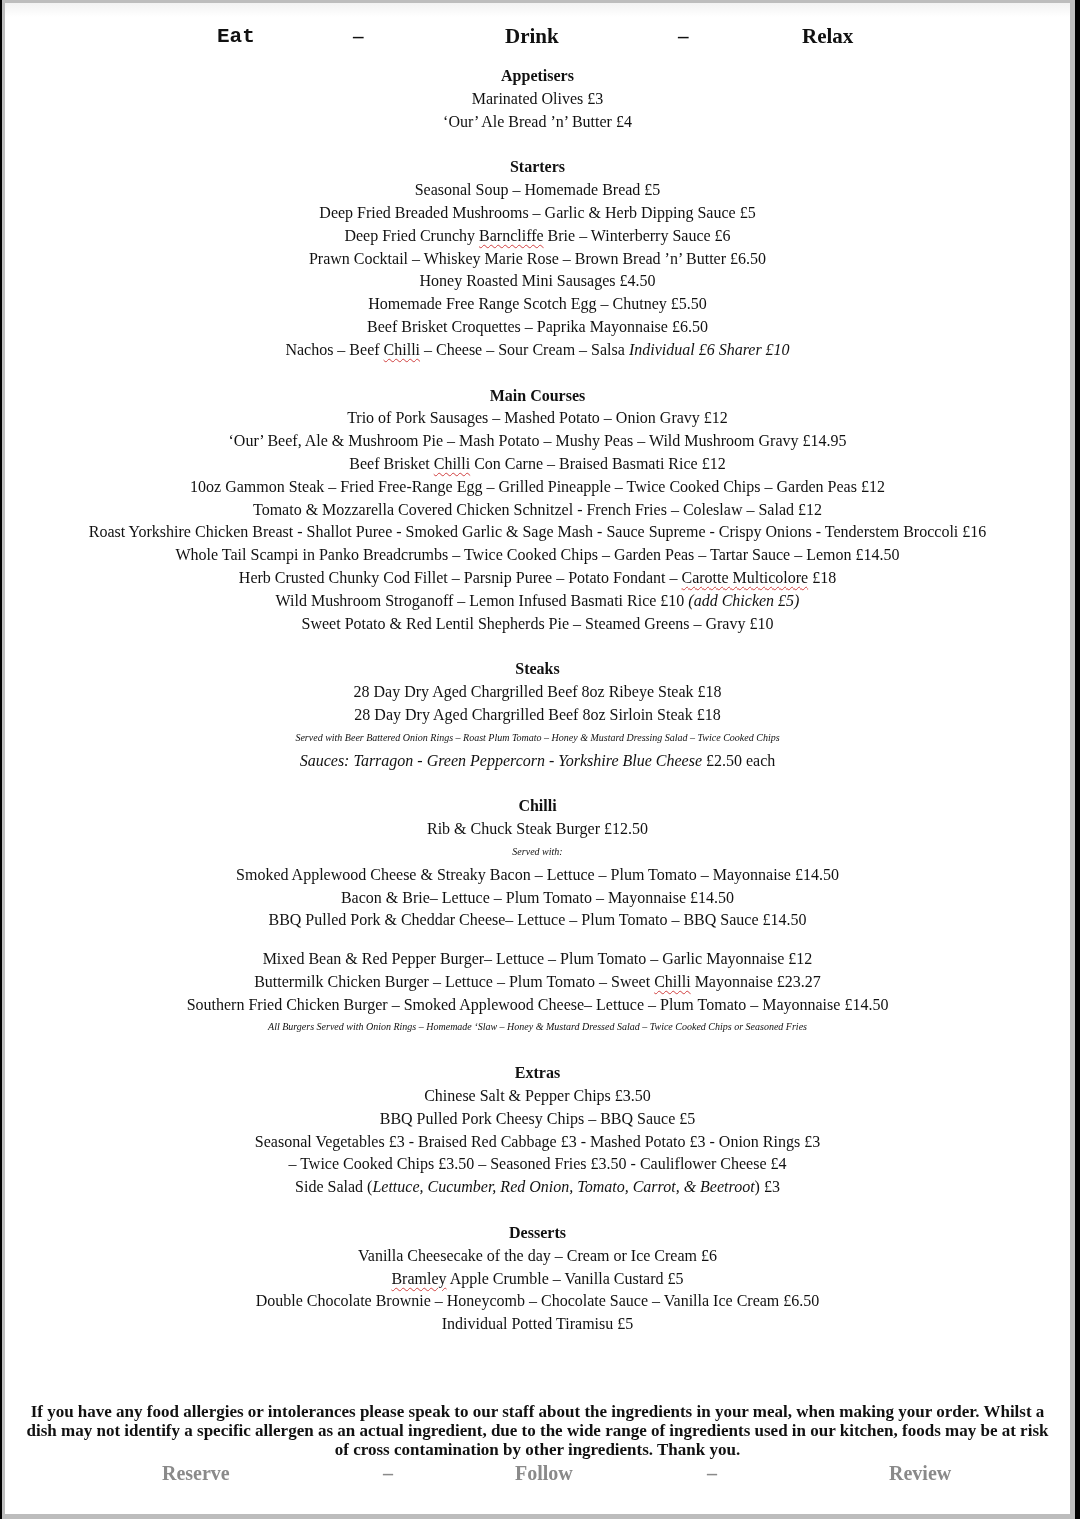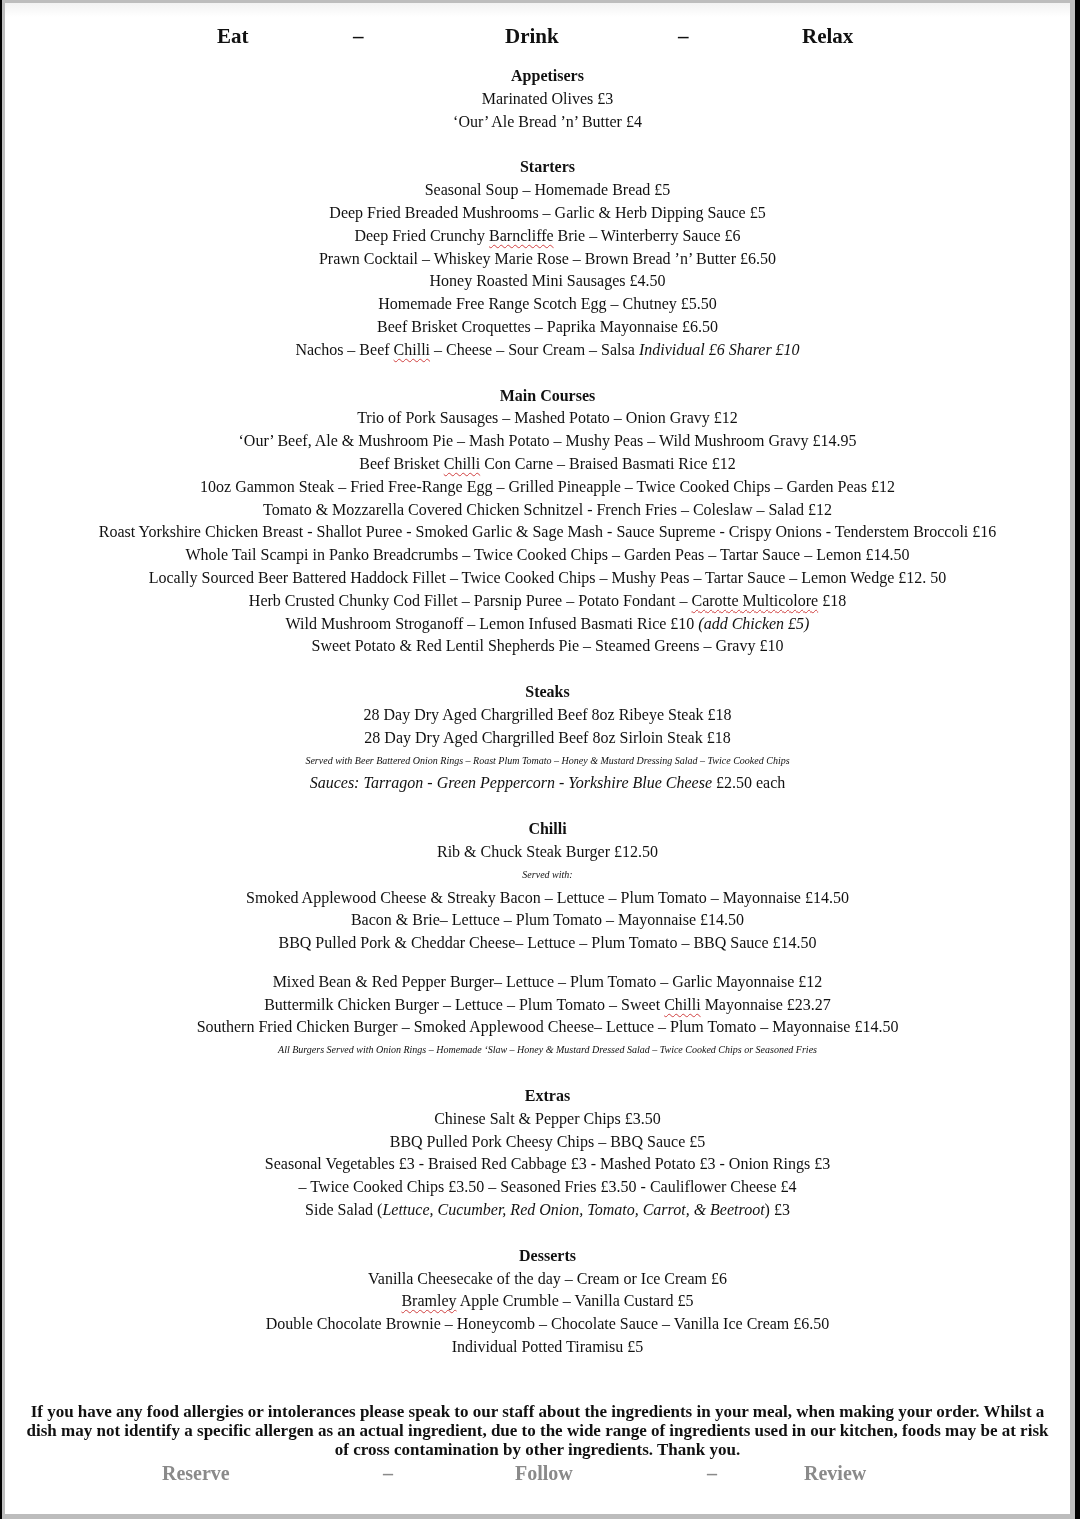--- a/index.html
+++ b/index.html
@@ -17,39 +17,38 @@
       position: absolute; left: 5px; top: 3px; width: 1065px; height: 1511px;
       background: #ffffff;
       background-image: linear-gradient(#f2f2f2, #ffffff 14px);
     }
     .tri {
       position: absolute; left: 0; width: 1065px;
       display: flex; justify-content: space-between; align-items: center;
       font-family: "Liberation Serif", serif;
     }
     .tri.top { top: 33px; font-size: 21px; font-weight: bold; color: #111; }
-    .tri.top .c1 { position:absolute; left: 212px; }
+    .tri.top .c1 { position:absolute; left: 212px; font-family: Liberation Mono, monospace; }
     .tri.top .d1 { position:absolute; left: 348px; }
     .tri.top .c2 { position:absolute; left: 500px; }
     .tri.top .d2 { position:absolute; left: 673px; }
     .tri.top .c3 { position:absolute; left: 797px; }
     .tri.bottom { top: 1470px; font-size: 20px; font-weight: bold; color: #8a8a8a; }
     .tri.bottom .c1 { position:absolute; left: 157px; }
     .tri.bottom .d1 { position:absolute; left: 378px; }
     .tri.bottom .c2 { position:absolute; left: 510px; }
     .tri.bottom .d2 { position:absolute; left: 702px; }
-    .tri.bottom .c3 { position:absolute; left: 799px; }
+    .tri.bottom .c3 { position:absolute; left: 884px; }
 
     .menu {
       position: absolute; left: 0; top: 62px; width: 1065px;
       text-align: center;
       font-family: "Liberation Serif", serif;
       font-size: 16px;
       line-height: 22.8px;
-      padding-left: 10px;
     }
     .section { margin: 0; }
     .section + .section { margin-top: 23px; }
     .sec-title { font-weight: bold; font-size: 16px; line-height: 22.8px; }
     .item { white-space: nowrap; }
     .item.italic { font-style: italic; font-size: 10px; }
     .gap { height: 16px; }
     .wavy { text-decoration: underline wavy #d04040; text-decoration-thickness: 1px; text-underline-offset: 3px; }
 
     .allergy {
@@ -95,21 +94,20 @@
 
     <div class="section">
       <div class="sec-title">Main Courses</div>
       <div class="item">Trio of Pork Sausages – Mashed Potato – Onion Gravy £12</div>
       <div class="item">‘Our’ Beef, Ale &amp; Mushroom Pie – Mash Potato – Mushy Peas – Wild Mushroom Gravy £14.95</div>
       <div class="item"><span>Beef Brisket </span><span class="wavy">Chilli</span><span> Con Carne – Braised Basmati Rice £12</span></div>
       <div class="item">10oz Gammon Steak – Fried Free-Range Egg – Grilled Pineapple – Twice Cooked Chips – Garden Peas £12</div>
       <div class="item">Tomato &amp; Mozzarella Covered Chicken Schnitzel - French Fries – Coleslaw – Salad £12</div>
       <div class="item">Roast Yorkshire Chicken Breast - Shallot Puree - Smoked Garlic &amp; Sage Mash - Sauce Supreme - Crispy Onions - Tenderstem Broccoli £16</div>
       <div class="item">Whole Tail Scampi in Panko Breadcrumbs – Twice Cooked Chips – Garden Peas – Tartar Sauce – Lemon £14.50</div>
-      <div class="item">Locally Sourced Beer Battered Haddock Fillet – Twice Cooked Chips – Mushy Peas – Tartar Sauce – Lemon Wedge £12. 50</div>
       <div class="item"><span>Herb Crusted Chunky Cod Fillet – Parsnip Puree – Potato Fondant – </span><span class="wavy">Carotte Multicolore</span><span> £18</span></div>
       <div class="item"><span>Wild Mushroom Stroganoff – Lemon Infused Basmati Rice £10 </span><i>(add Chicken £5)</i></div>
       <div class="item">Sweet Potato &amp; Red Lentil Shepherds Pie – Steamed Greens – Gravy £10</div>
     </div>
 
     <div class="section">
       <div class="sec-title">Steaks</div>
       <div class="item">28 Day Dry Aged Chargrilled Beef 8oz Ribeye Steak £18</div>
       <div class="item">28 Day Dry Aged Chargrilled Beef 8oz Sirloin Steak £18</div>
       <div class="item italic">Served with Beer Battered Onion Rings – Roast Plum Tomato – Honey &amp; Mustard Dressing Salad – Twice Cooked Chips</div>

